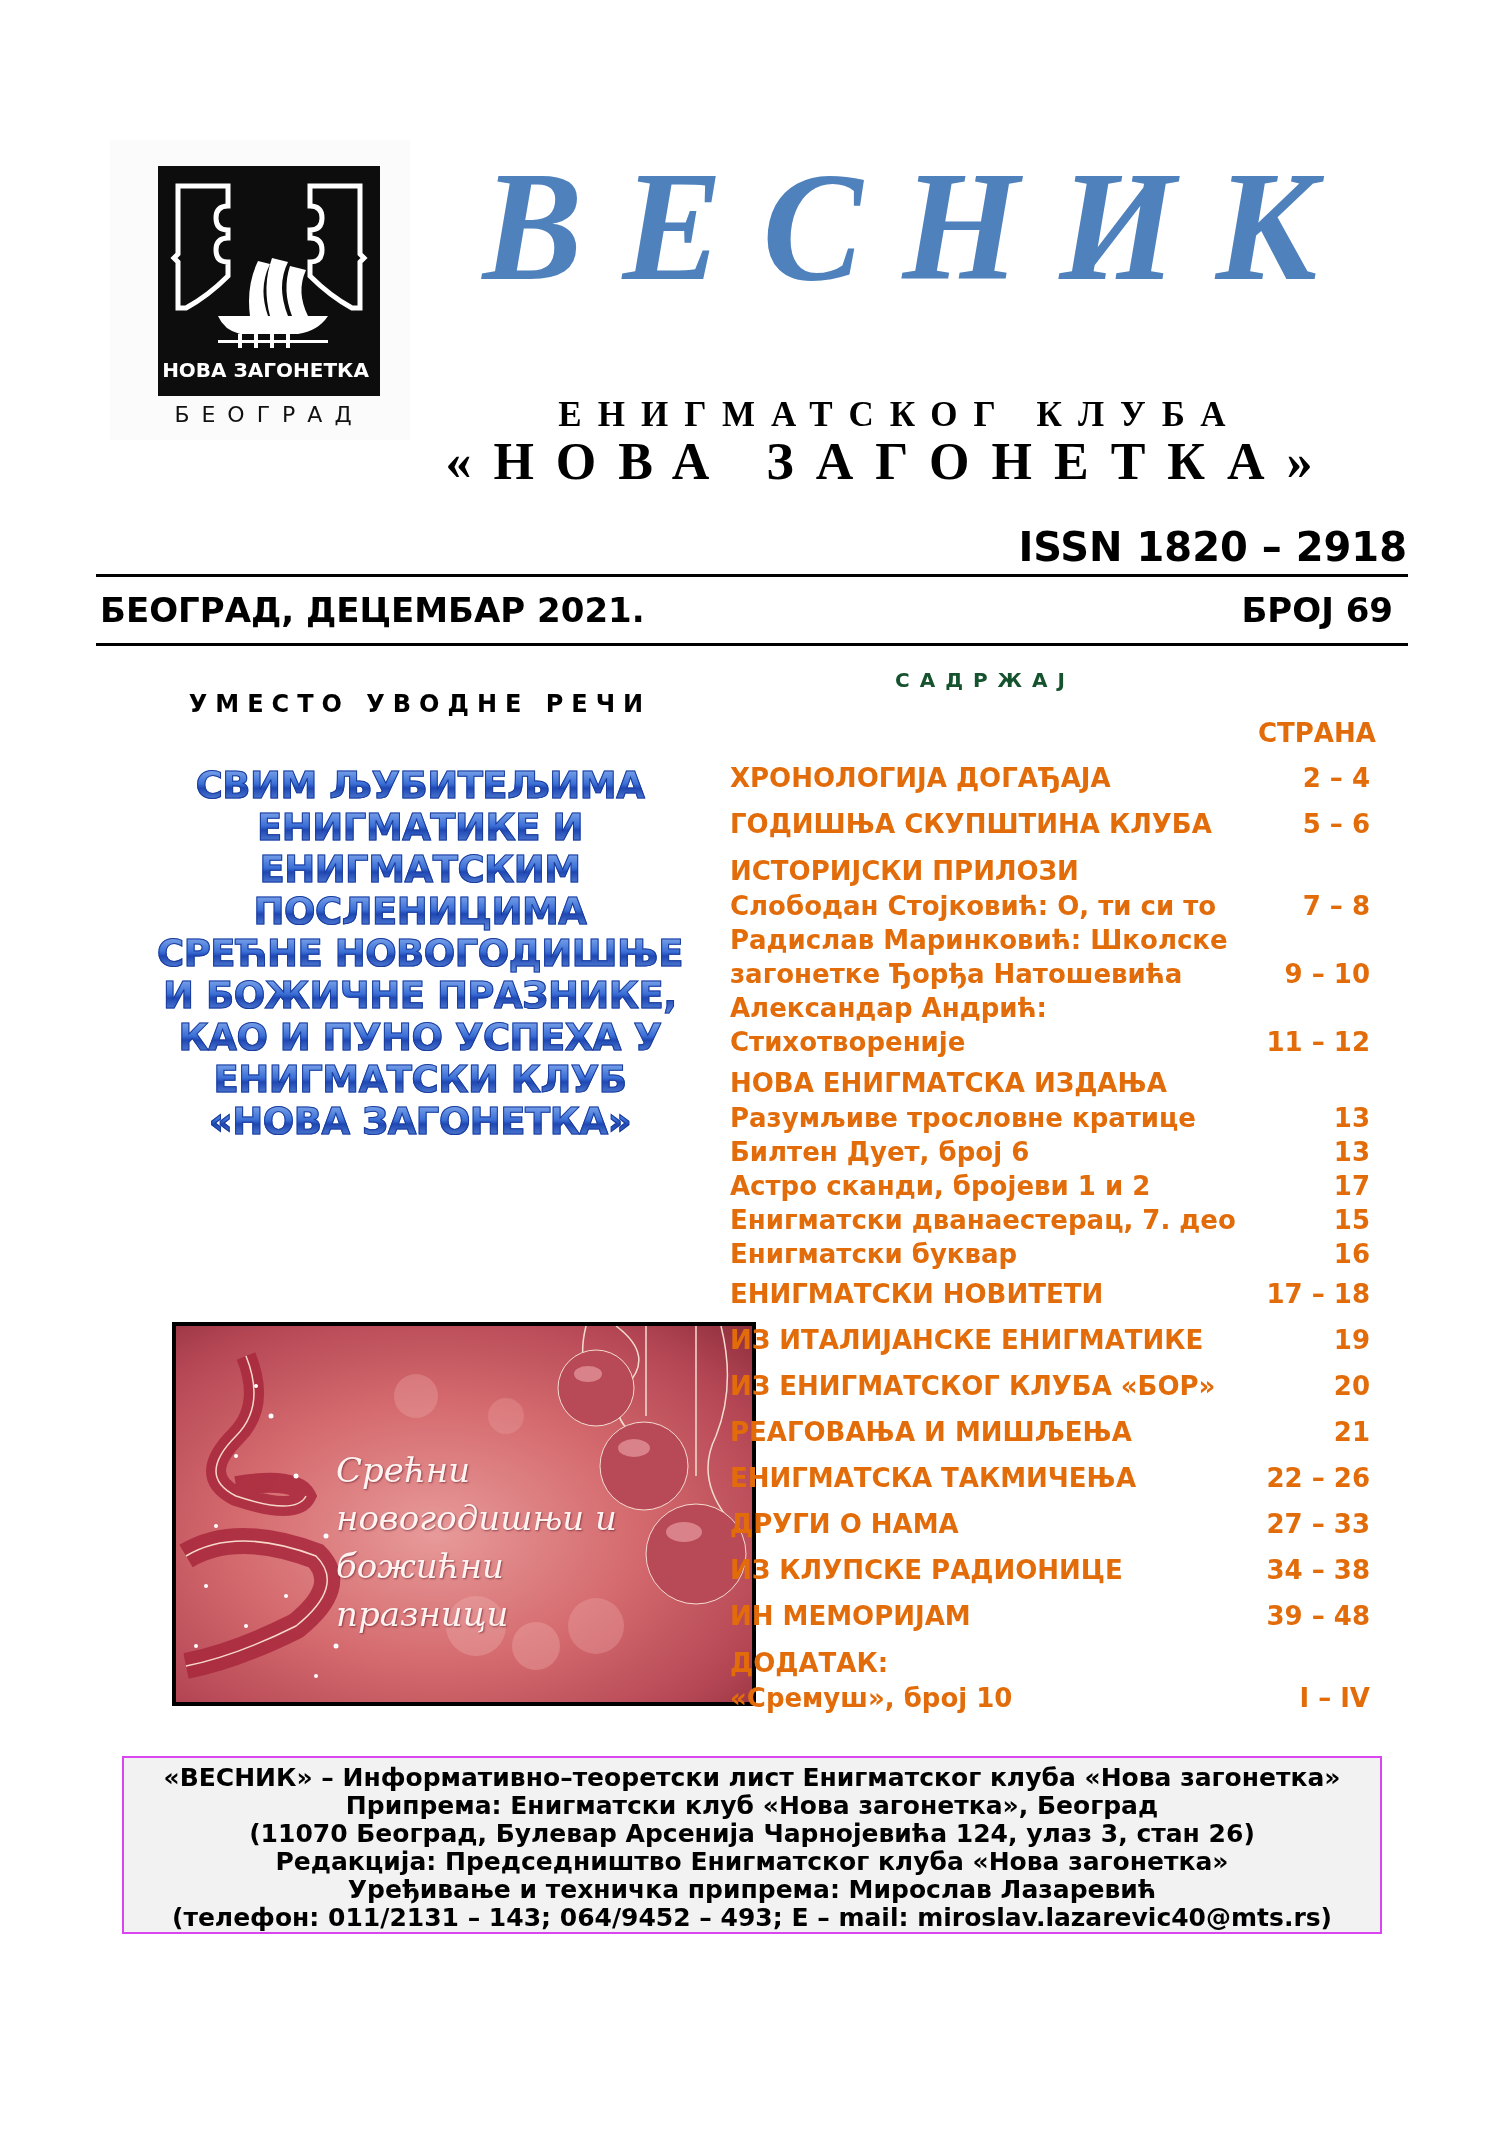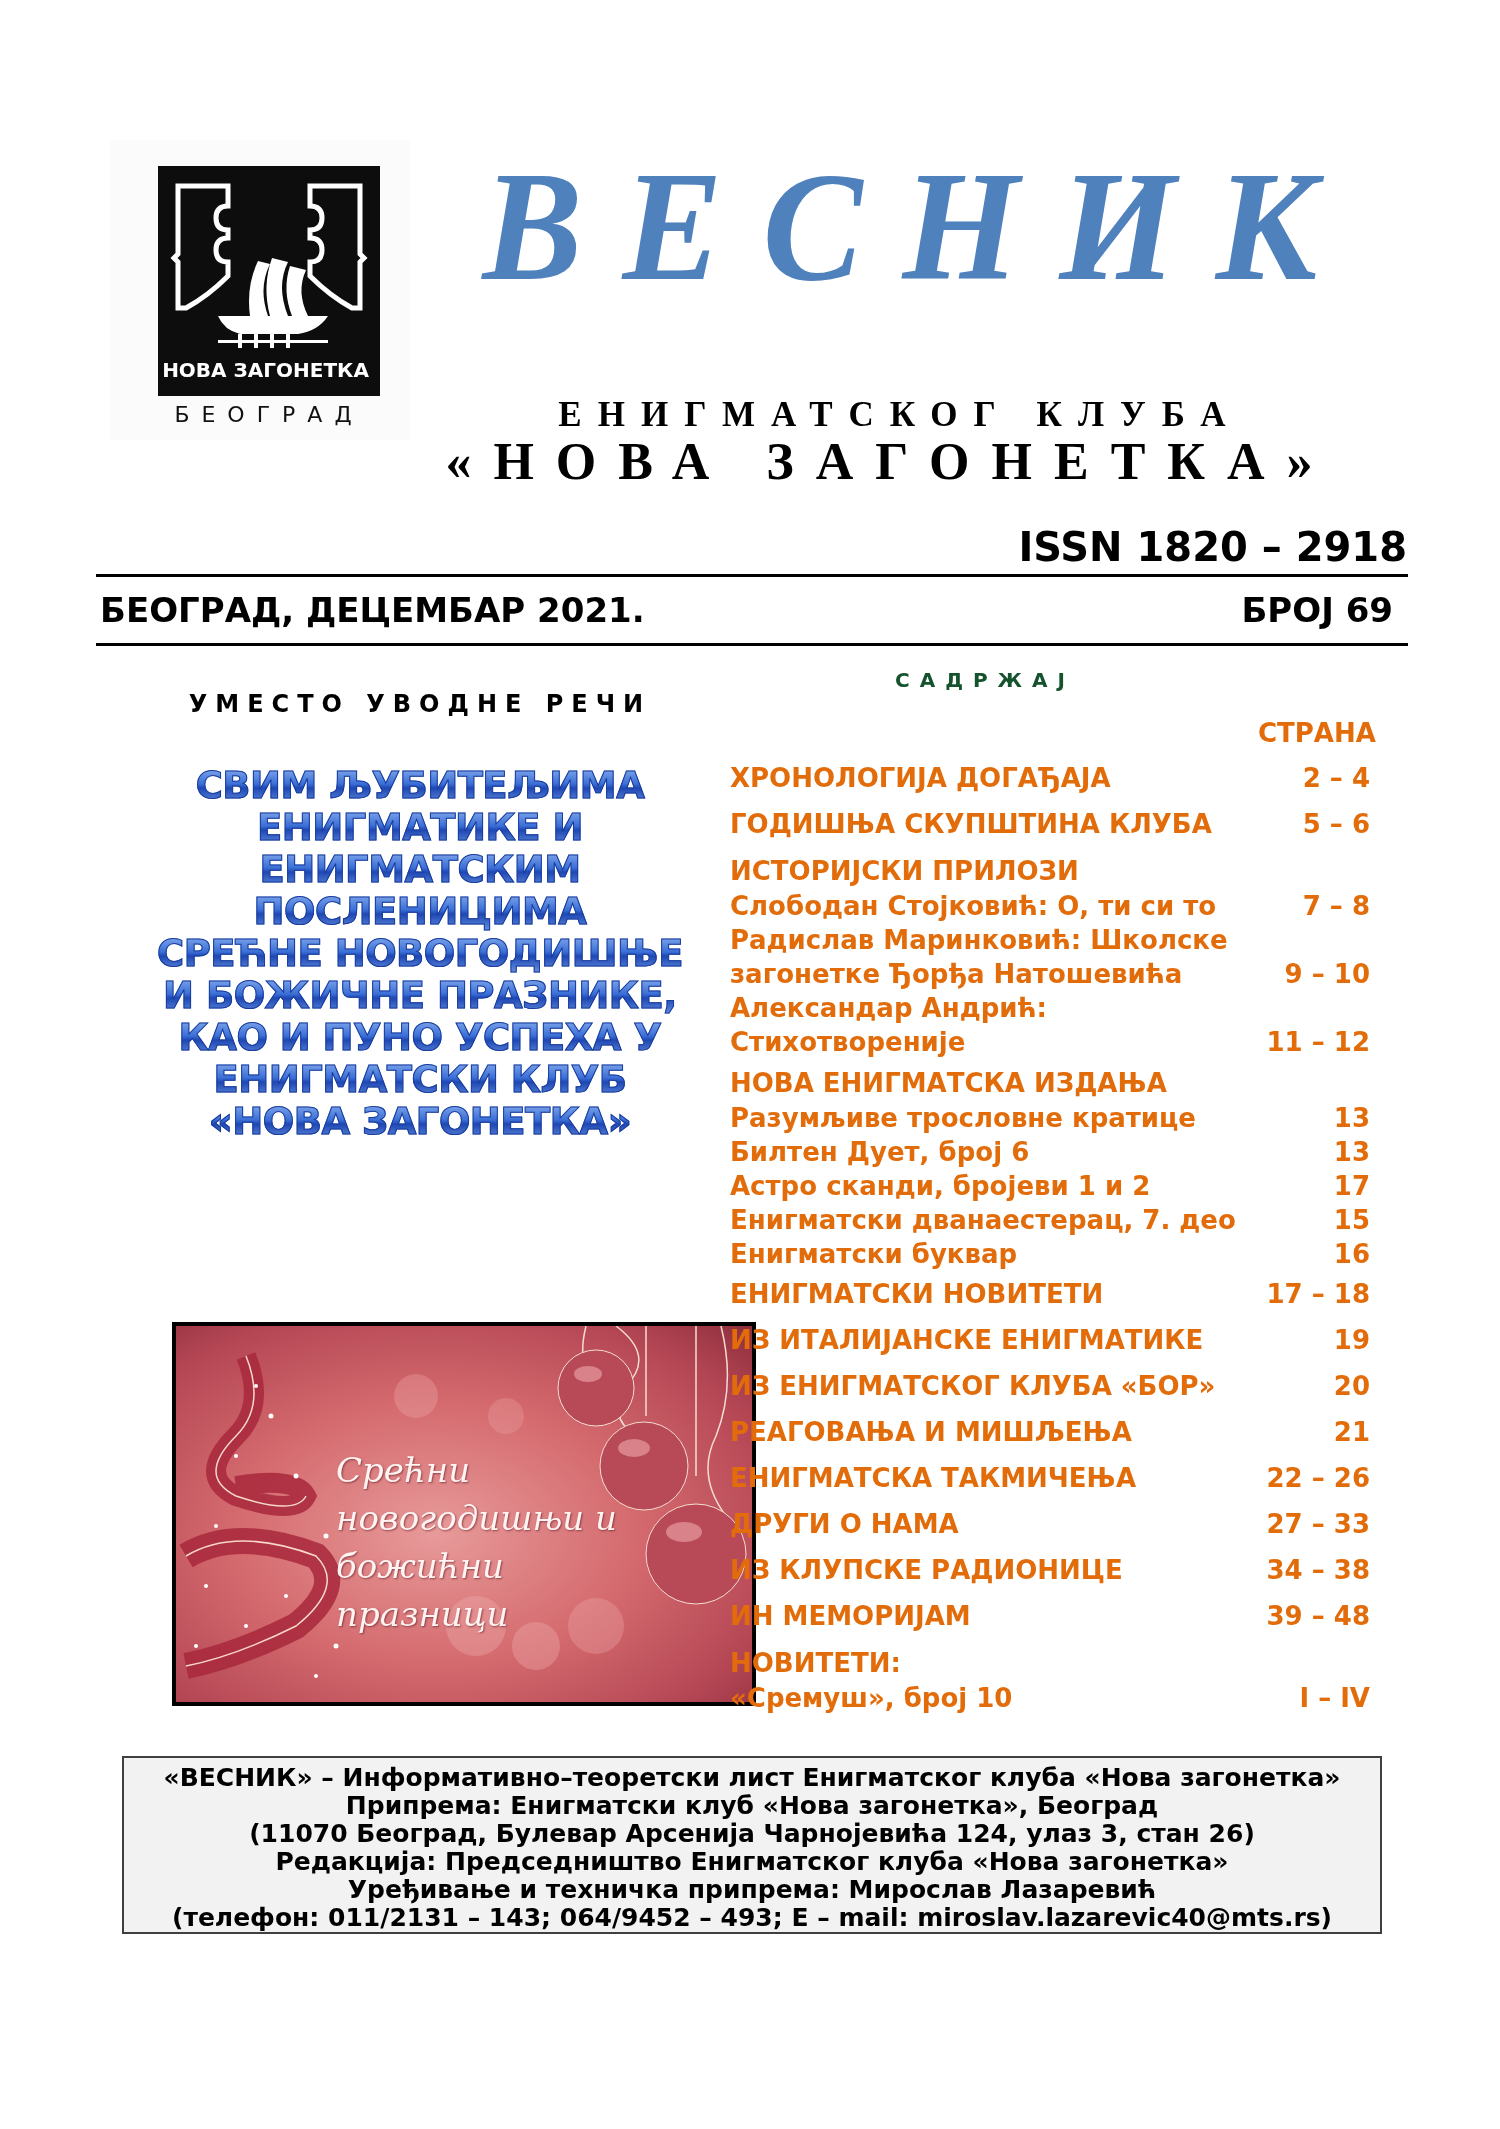--- a/index.html
+++ b/index.html
@@ -56,21 +56,21 @@
               font-weight:bold; font-size: 20px; letter-spacing: 10px; }
   .toc-col { left: 1258px; top: 718px; color:#e36c0a; font-weight:bold; font-size: 26px; }
   .toc { left: 730px; top: 755px; width: 650px; color:#e36c0a; font-weight:bold; font-size: 26px; }
   .toc .row { display:flex; justify-content:space-between; align-items:center; }
   .toc .row .pg { text-align:right; min-width: 120px; padding-right: 10px; }
   .toc .main { line-height: 46px; }
   .toc .sub { line-height: 34px; }
   .toc .grouptitle { line-height: 36px; margin-top: 6px; }
 
   
-  .footer { left: 122px; top: 1756px; width: 1260px; height: 178px; border: 2px solid #404040;
+  .footer { left: 122px; top: 1756px; width: 1260px; height: 178px; border: 2px solid #d946ef;
             background:#f2f2f2; box-sizing:border-box; text-align:center; padding-top: 6px; }
   .footer .fl { display:block; font-weight:bold; font-size: 25px; line-height: 28px; white-space:nowrap; }
 </style>
 </head>
 <body>
 
 <div class="abs logo-wrap">
   <div class="logo-box">
     <svg width="222" height="230" viewBox="0 0 222 230">
 
@@ -253,21 +253,21 @@
   </div>
   <div class="row main">
     <span>ИЗ КЛУПСКЕ РАДИОНИЦЕ</span>
     <span class="pg">34 – 38</span>
   </div>
   <div class="row main">
     <span>ИН МЕМОРИЈАМ</span>
     <span class="pg">39 – 48</span>
   </div>
   <div class="row grouptitle">
-    <span>НОВИТЕТИ:</span>
+    <span>ДОДАТАК:</span>
   </div>
   <div class="row sub">
     <span>«Сремуш», број 10</span>
     <span class="pg">I – IV</span>
   </div>
 </div>
 
 <div class="abs footer">
   <span class="fl">«ВЕСНИК» – Информативно–теоретски лист Енигматског клуба «Нова загонетка»</span>
   <span class="fl">Припрема: Енигматски клуб «Нова загонетка», Београд</span>

